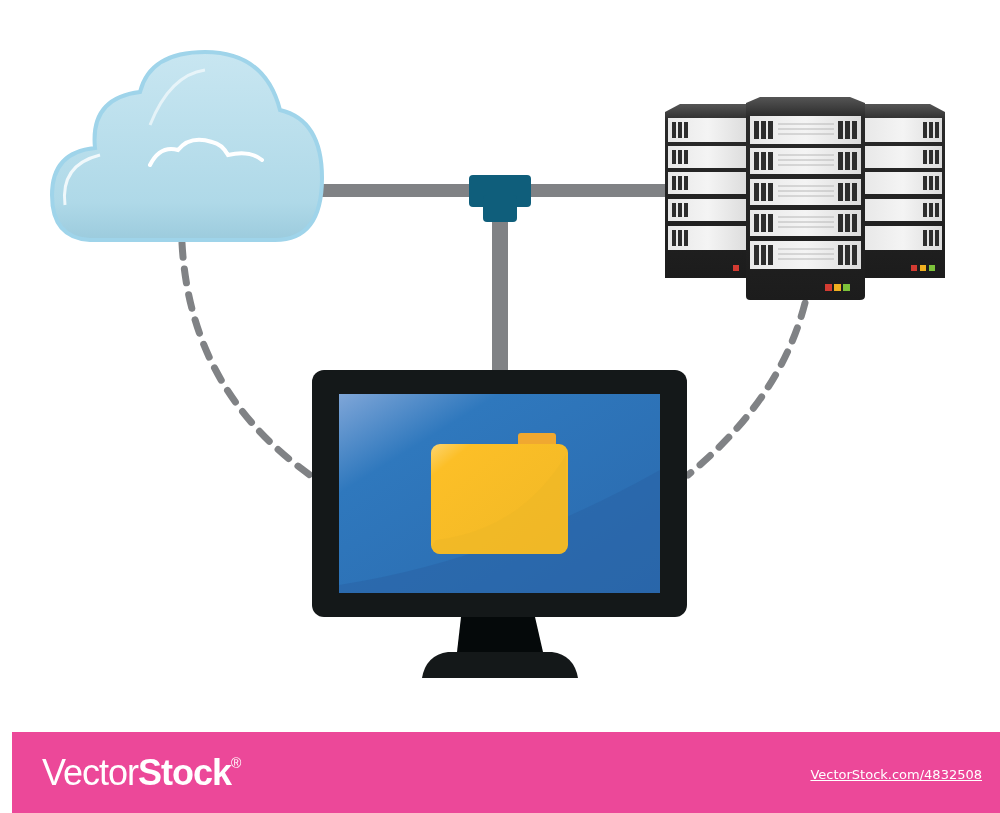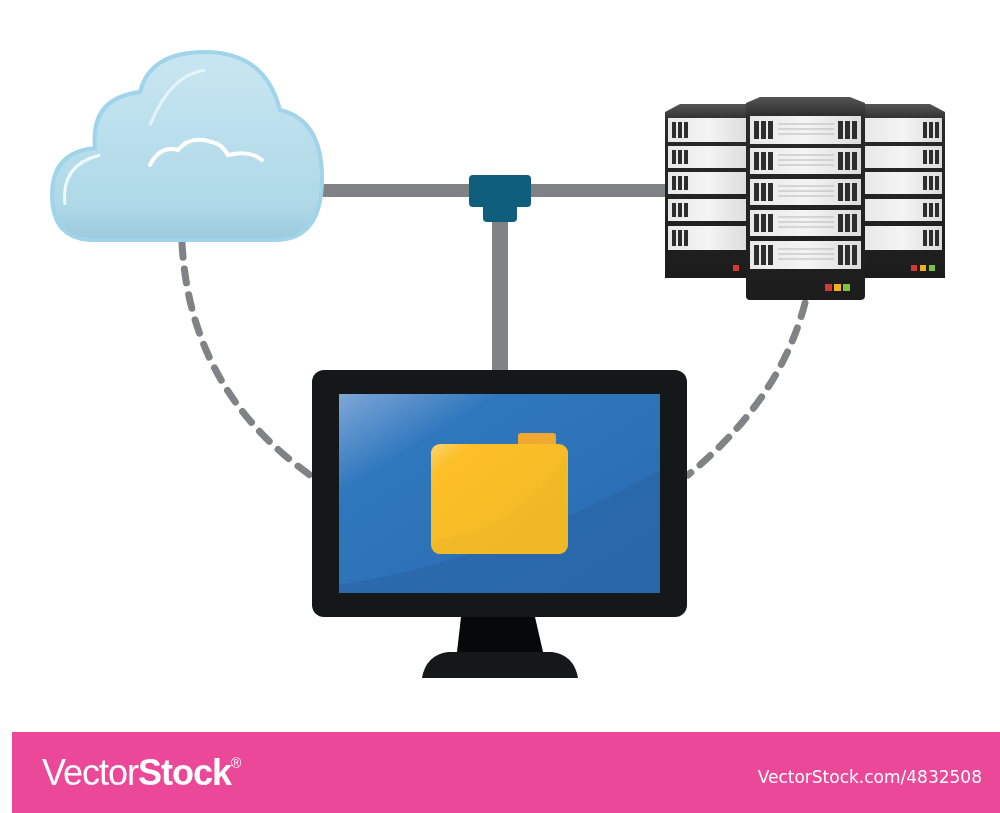--- a/index.html
+++ b/index.html
@@ -3,21 +3,21 @@
   <meta charset="utf-8">
   <style>
     html, body { margin: 0; padding: 0; }
     body { width: 1000px; height: 813px; background: #ffffff; position: relative; overflow: hidden; font-family: "DejaVu Sans", sans-serif; }
     #canvas { position: absolute; left: 0; top: 0; width: 1000px; height: 732px; }
     #footer { position: absolute; left: 12px; top: 732px; width: 1000px; height: 81px; background: #ec4899; }
     .brand { position: absolute; left: 30px; top: 20px; color: #ffffff; font-size: 36px; letter-spacing: -1px; font-family: "DejaVu Sans", sans-serif; }
     .brand .light { font-weight: 300; font-family: "Liberation Sans", sans-serif; }
     .brand .bold { font-weight: 700; font-family: "Liberation Sans", sans-serif; }
     .brand sup { font-size: 14px; position: relative; top: -4px; font-family: "Liberation Sans", sans-serif; }
-    .url { position: absolute; right: 30px; top: 35px; color: #ffffff; font-size: 17px; font-family: "DejaVu Sans", sans-serif; }
+    .url { position: absolute; right: 30px; top: 35px; color: #ffffff; font-size: 13px; font-family: "DejaVu Sans", sans-serif; text-decoration: underline; }
   </style>
 </head>
 <body>
 
 <div id="canvas">
   <svg width="1000" height="732" viewBox="0 0 1000 732" xmlns="http://www.w3.org/2000/svg">
     <defs>
       <linearGradient id="cloudGrad" x1="0" y1="0" x2="0" y2="1">
         <stop offset="0" stop-color="#c8e6f1"></stop>
         <stop offset="0.8" stop-color="#afd9e8"></stop>

